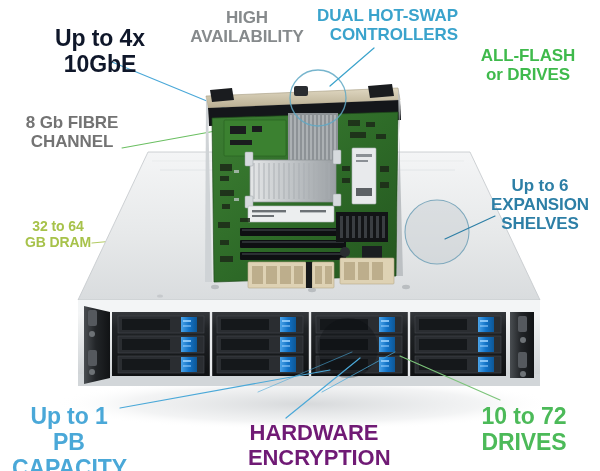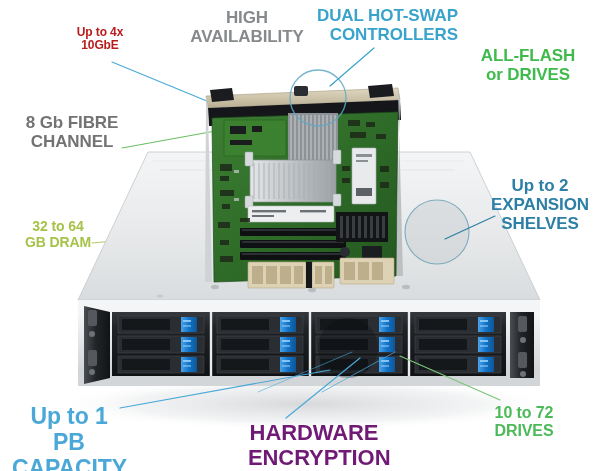--- a/index.html
+++ b/index.html
@@ -16,31 +16,31 @@
   .label{
     position:absolute;
     font-weight:700;
     line-height:1.12;
     letter-spacing:-0.1px;
     white-space:pre-line;
     text-align:center;
     z-index:40;
   }
 
-  #lbl-10gbe      {left:48px;  top:26px;  width:104px; font-size:12px; color:#b91c1c;}
+  #lbl-10gbe      {left:48px;  top:26px;  width:104px; font-size:23px; color:#0f172a;}
   #lbl-ha         {left:186px; top:8px;   width:122px; font-size:17px; color:#868a8c;}
   #lbl-dual       {left:306px; top:6px;   width:152px; font-size:17px; color:#3aa3cc;text-align:right;}
   #lbl-allflash   {left:460px; top:46px;  width:136px; font-size:17px; color:#3fba4c;}
   #lbl-fibre      {left:12px;  top:113px; width:120px; font-size:17px; color:#737373;}
   #lbl-zfs        {left:462px; top:116px; width:134px; font-size:17px; color:#b4c63f;}
   #lbl-dram       {left:4px;   top:219px; width:108px; font-size:14px; color:#a7c24a;}
   #lbl-expansion  {left:484px; top:176px; width:112px; font-size:17px; color:#2d7fa6;}
   #lbl-capacity   {left:12px;  top:404px; width:114px; font-size:23px; color:#4aa8d8;}
   #lbl-hardware   {left:248px; top:421px; width:132px; font-size:22px; color:#701a75;}
-  #lbl-drives     {left:472px; top:404px; width:104px; font-size:16px; color:#4cba59;}
+  #lbl-drives     {left:472px; top:404px; width:104px; font-size:23px; color:#4cba59;}
 
   
   #art{position:absolute;left:0;top:0;width:600px;height:471px;z-index:10;}
 </style>
 </head>
 <body>
 
 <div id="stage">
 
   <svg id="art" viewBox="0 0 600 471">
@@ -411,21 +411,21 @@
   <div class="label" id="lbl-ha">HIGH
 AVAILABILITY</div>
   <div class="label" id="lbl-dual">DUAL HOT-SWAP
 CONTROLLERS</div>
   <div class="label" id="lbl-allflash">ALL-FLASH
 or DRIVES</div>
   <div class="label" id="lbl-fibre">8 Gb FIBRE
 CHANNEL</div>
   <div class="label" id="lbl-dram">32 to 64
 GB DRAM</div>
-  <div class="label" id="lbl-expansion">Up to 2
+  <div class="label" id="lbl-expansion">Up to 6
 EXPANSION
 SHELVES</div>
   <div class="label" id="lbl-capacity">Up to 1 PB
 CAPACITY</div>
   <div class="label" id="lbl-hardware">HARDWARE
 ENCRYPTION</div>
   <div class="label" id="lbl-drives">10 to 72
 DRIVES</div>
 
 </div>

